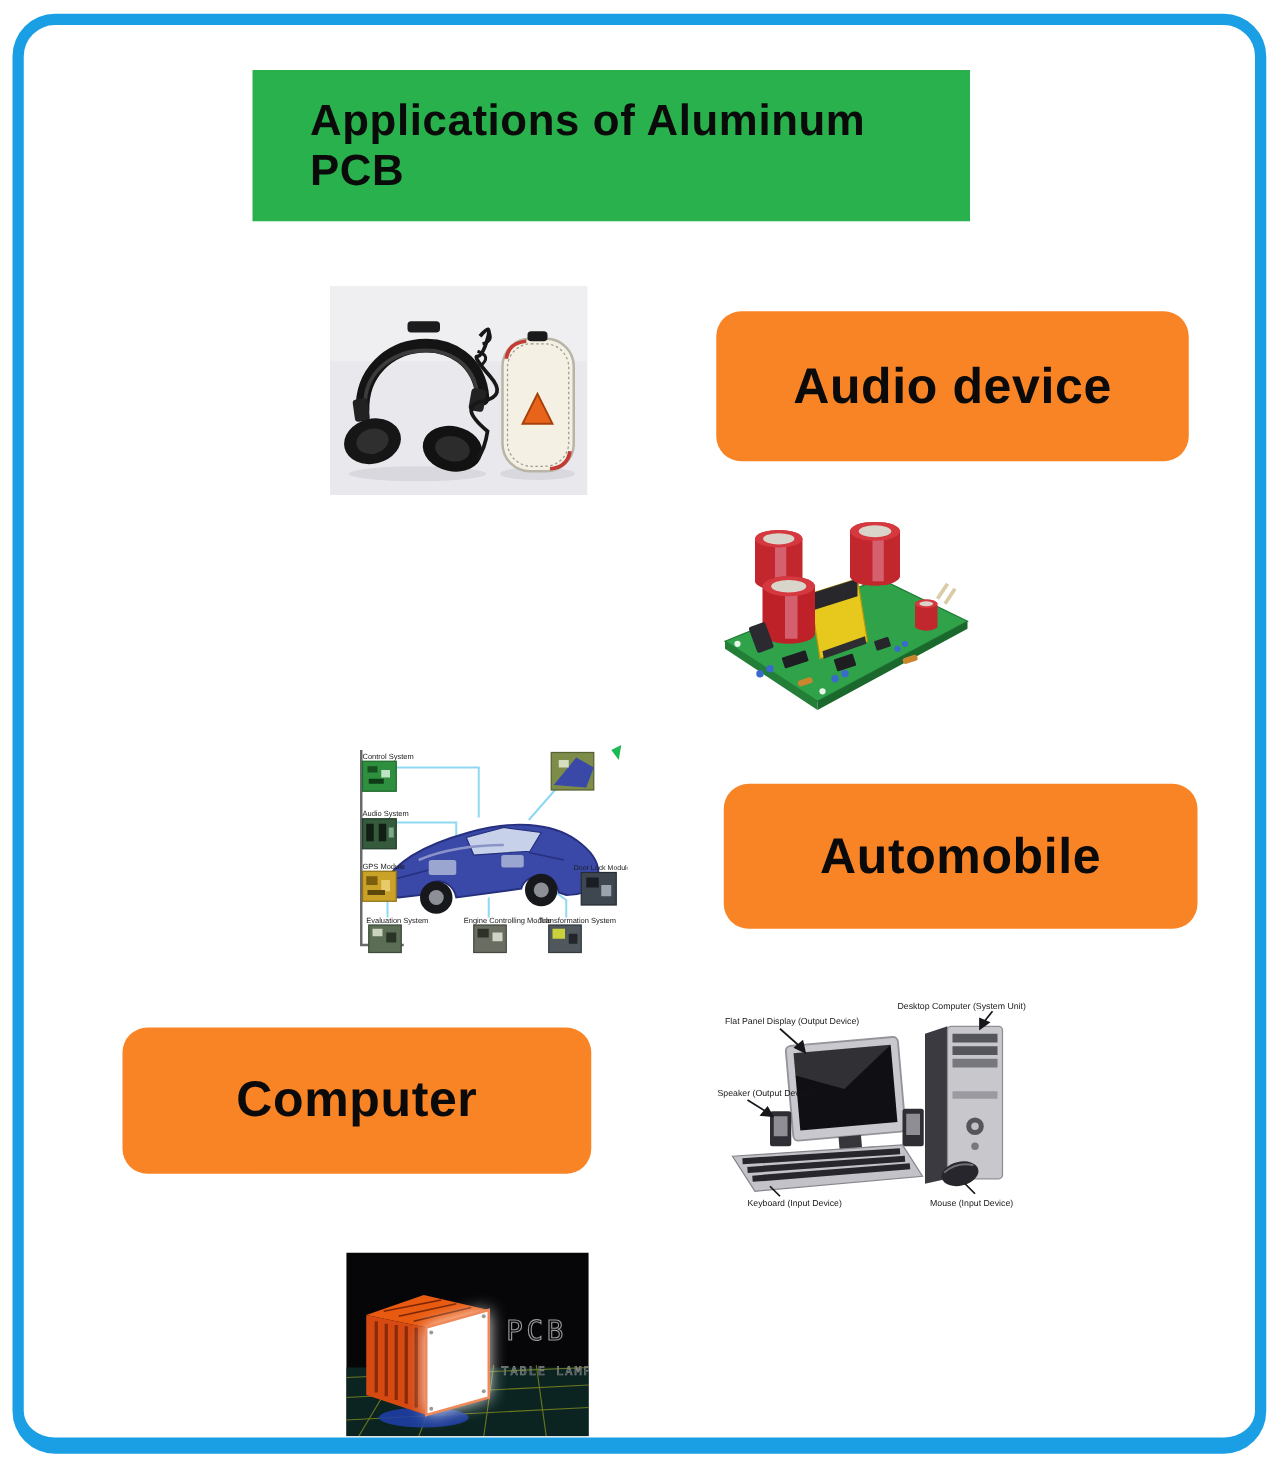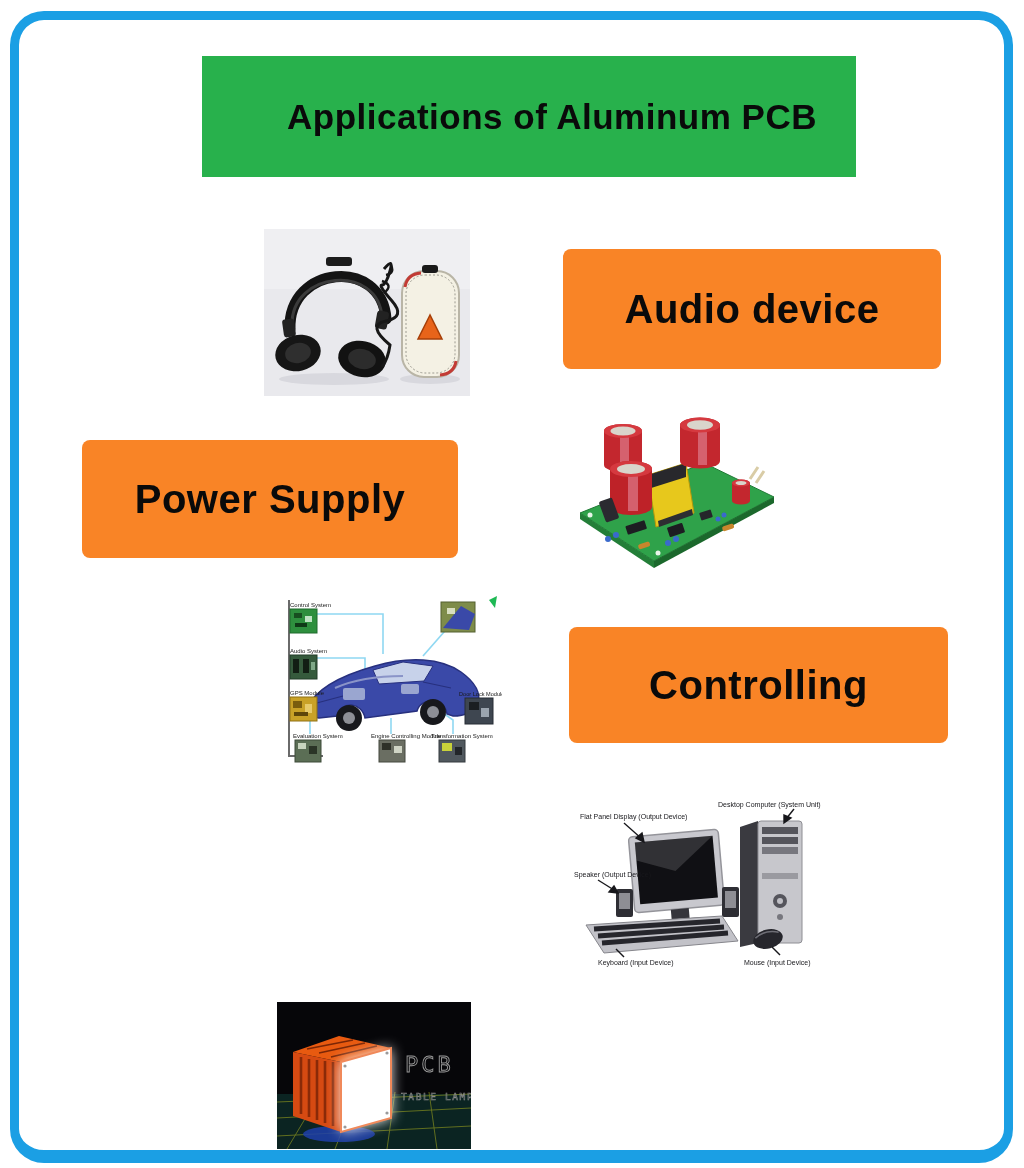--- a/index.html
+++ b/index.html
@@ -8,29 +8,29 @@
     position:relative; width:1024px; height:1168px;
     background:#ffffff; overflow:hidden;
     font-family:"Liberation Sans", sans-serif;
   }
   .frame {
     position:absolute; left:10px; top:11px; width:1003px; height:1152px;
     border:9px solid #1B9FE4; border-bottom-width:13px; border-radius:34px;
     background:transparent;
   }
   .title-banner {
-    position:absolute; left:202px; top:56px; width:654px; height:121px;
+    position:absolute; left:202px; top:56px; width:574px; height:121px;
     background:#28B14C; display:flex; align-items:center; justify-content:center;padding-left:46px;
   }
   .title-banner .title-text {
     font-size:35px; font-weight:900; color:#0a0a0a; letter-spacing:0.5px;
   }
   .tag {
-    position:absolute; background:#F98426; border-radius:8px;
-    display:flex; align-items:center; justify-content:center;
+    position:absolute; background:#F98426; border-radius:20px;
+    display:flex; align-items:center; justify-content:center;margin-left:10px;
   }
   .tag span { font-size:40px; font-weight:bold; color:#0a0a0a; letter-spacing:0.5px; }
   .tag-audio    { left:563px; top:249px; width:378px; height:120px; }
   .tag-power    { left:82px;  top:440px; width:376px; height:118px; }
   .tag-auto     { left:569px; top:627px; width:379px; height:116px; }
   .tag-computer { left:88px;  top:822px; width:375px; height:117px; }
   .tag-lamps    { left:570px; top:1014px; width:376px; height:117px; }
   .pic { position:absolute; }
   .pic svg { display:block; }
   .pic-headphones { left:264px; top:229px; width:206px; height:167px; }
@@ -85,23 +85,20 @@
         <polygon points="166,86 154,110 178,110" fill="#E8641A" stroke="#A63F08" stroke-width="1.5"></polygon>
         <rect x="158" y="36" width="16" height="8" rx="3" fill="#1a1a1a"></rect>
       </g>
     </svg>
   </div>
 
   <div class="tag tag-audio">
     <span>Audio device</span>
   </div>
 
-  <div class="tag tag-power">
-    <span>Power Supply</span>
-  </div>
 
   <div class="pic pic-psu">
     <svg width="210" height="170" viewBox="0 0 210 170">
 
       <polygon points="8,110 132,60 202,94 82,158" fill="#2FA24A" stroke="#1E7A34" stroke-width="1"></polygon>
       <polygon points="8,110 82,158 82,165 8,116" fill="#237E38"></polygon>
       <polygon points="82,158 202,94 202,100 82,165" fill="#1B682C"></polygon>
 
       <polygon points="76,72 114,60 122,110 84,124" fill="#E7C81C" stroke="#B5980E" stroke-width="1"></polygon>
       <polygon points="76,72 114,60 114,74 76,86" fill="#28282c"></polygon>
@@ -213,23 +210,26 @@
       <rect x="186" y="106" width="10" height="8" fill="#1A1E22"></rect>
         <rect x="198" y="112" width="8" height="9" fill="#9AA4AE"></rect>
 
       <rect x="158" y="6" width="34" height="30" fill="#7E8C4A" stroke="#556130"></rect>
       <polygon points="160,32 178,10 192,18 186,34" fill="#3A49A8"></polygon>
       <rect x="164" y="12" width="8" height="6" fill="#D8DEC0"></rect>
     </svg>
   </div>
 
   <div class="tag tag-auto">
-    <span>Controlling</span>
-  </div>
-
+    <span>Automobile</span>
+  </div>
+
+  <div class="tag tag-computer">
+    <span>Computer</span>
+  </div>
 
   <div class="pic pic-computer">
     <svg width="266" height="172" viewBox="0 0 266 172">
       <rect x="0" y="0" width="266" height="172" fill="#ffffff"></rect>
 
       <g>
         <polygon points="168,30 186,24 186,146 168,150" fill="#3A3A40"></polygon>
         <rect x="186" y="24" width="44" height="122" rx="3" fill="#C7C7CC" stroke="#8E8E94" stroke-width="1"></rect>
         <rect x="190" y="30" width="36" height="7" fill="#55555C"></rect>
         <rect x="190" y="40" width="36" height="7" fill="#55555C"></rect>

